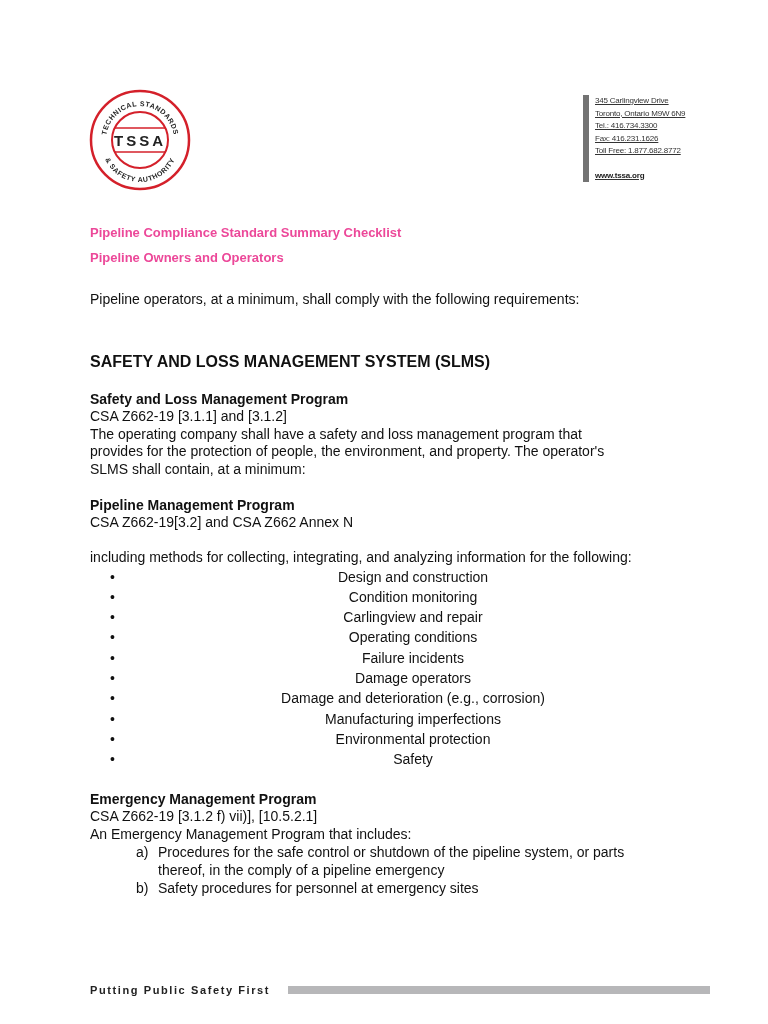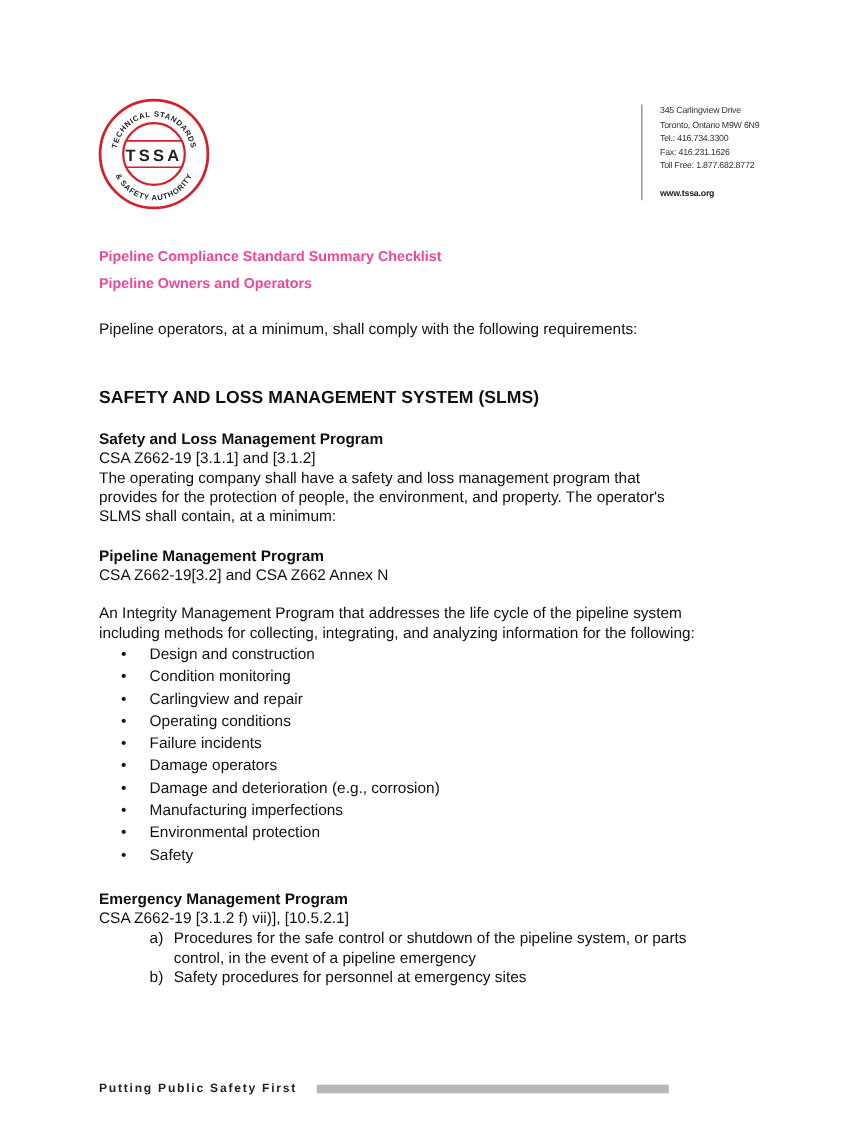--- a/index.html
+++ b/index.html
@@ -1,37 +1,37 @@
 <!DOCTYPE html>
 <html><head>
 <meta charset="utf-8">
 <style>
   html, body { margin: 0; padding: 0; background: #ffffff; }
   body { width: 768px; height: 1024px; position: relative; overflow: hidden;
          font-family: "Liberation Sans", sans-serif; color: #111; }
   .logo { position: absolute; left: 88px; top: 88px; width: 104px; height: 104px; }
-  .address { position: absolute; left: 583px; top: 95px; border-left: 1px solid #737373;
-             padding-left: 16px; font-size: 8px; line-height: 12.5px; color: #333;
-             font-family: "Liberation Sans", sans-serif; letter-spacing: -0.2px; }
+  .address { position: absolute; left: 583px; top: 95px; border-left: 6px solid #737373;
+             padding-left: 6px; font-size: 8px; line-height: 12.5px; color: #333;
+             font-family: "Liberation Sans", sans-serif; letter-spacing: -0.2px; text-decoration: underline; }
   .address .web { margin-top: 12px; font-weight: bold; color: #222; }
   .content { position: absolute; left: 90px; top: 220px; width: 600px; }
   h1 { margin: 0; font-size: 13px; line-height: 25px; font-weight: bold; color: #ec4899; }
   .intro { margin: 20px 0 0 0; font-size: 14px; line-height: 18px; }
   h2 { margin: 44px 0 0 0; font-size: 16px; line-height: 20px; font-weight: bold; }
   h3 { margin: 0; font-size: 14px; line-height: 18px; font-weight: bold; }
   p { margin: 0; font-size: 14px; line-height: 17.5px; }
   .block { margin-top: 18px; }
   .gap { height: 17.5px; }
   ul.bullets { list-style: none; margin: 0; padding: 0 0 0 20px; }
-  ul.bullets li { font-size: 14px; line-height: 20.3px; position: relative; padding-left: 26px; }
+  ul.bullets li { font-size: 14px; line-height: 20.3px; position: relative; padding-left: 26px; text-align: center; }
   ul.bullets li::before { content: "\2022"; position: absolute; left: 0; top: 0; }
   ol.alpha { list-style: none; margin: 0; padding: 0 0 0 46px; }
   ol.alpha li { font-size: 14px; line-height: 18px; position: relative; padding-left: 22px; }
   ol.alpha li .m { position: absolute; left: 0; top: 0; }
-  .footer { position: absolute; left: 90px; top: 983px; width: 518px; height: 14px; }
+  .footer { position: absolute; left: 90px; top: 983px; width: 620px; height: 14px; }
   .footer .tag { font-size: 11px; font-weight: bold; letter-spacing: 1.6px; color: #222;
                  position: absolute; left: 0; top: 0; line-height: 14px; }
   .footer .bar { position: absolute; left: 198px; right: 0; top: 3px; height: 8px; background: #b7b7b9; }
 </style>
 </head>
 <body>
 
 <div class="logo">
   <svg width="104" height="104" viewBox="0 0 104 104">
     <defs>
@@ -75,44 +75,44 @@
     <p>CSA Z662-19 [3.1.1] and [3.1.2]</p>
     <p>The operating company shall have a safety and loss management program that</p>
     <p>provides for the protection of people, the environment, and property. The operator's</p>
     <p>SLMS shall contain, at a minimum:</p>
   </div>
 
   <div class="block">
     <h3>Pipeline Management Program</h3>
     <p>CSA Z662-19[3.2] and CSA Z662 Annex N</p>
     <div class="gap"></div>
-    <p>An Integrity Management Program that addresses the life cycle of the pipeline system</p>
     <p>including methods for collecting, integrating, and analyzing information for the following:</p>
     <ul class="bullets">
       <li>Design and construction</li>
       <li>Condition monitoring</li>
       <li>Carlingview and repair</li>
       <li>Operating conditions</li>
       <li>Failure incidents</li>
       <li>Damage operators</li>
       <li>Damage and deterioration (e.g., corrosion)</li>
       <li>Manufacturing imperfections</li>
       <li>Environmental protection</li>
       <li>Safety</li>
     </ul>
   </div>
 
   <div class="block" style="margin-top:21px">
     <h3>Emergency Management Program</h3>
     <p>CSA Z662-19 [3.1.2 f) vii)], [10.5.2.1]</p>
+    <p>An Emergency Management Program that includes:</p>
     <ol class="alpha">
       <li>
         <span class="m">a)</span>
         <span>Procedures for the safe control or shutdown of the pipeline system, or parts</span><br>
-        <span>control, in the event of a pipeline emergency</span>
+        <span>thereof, in the comply of a pipeline emergency</span>
       </li>
       <li>
         <span class="m">b)</span>
         <span>Safety procedures for personnel at emergency sites</span>
       </li>
     </ol>
   </div>
 </div>
 
 <div class="footer">

